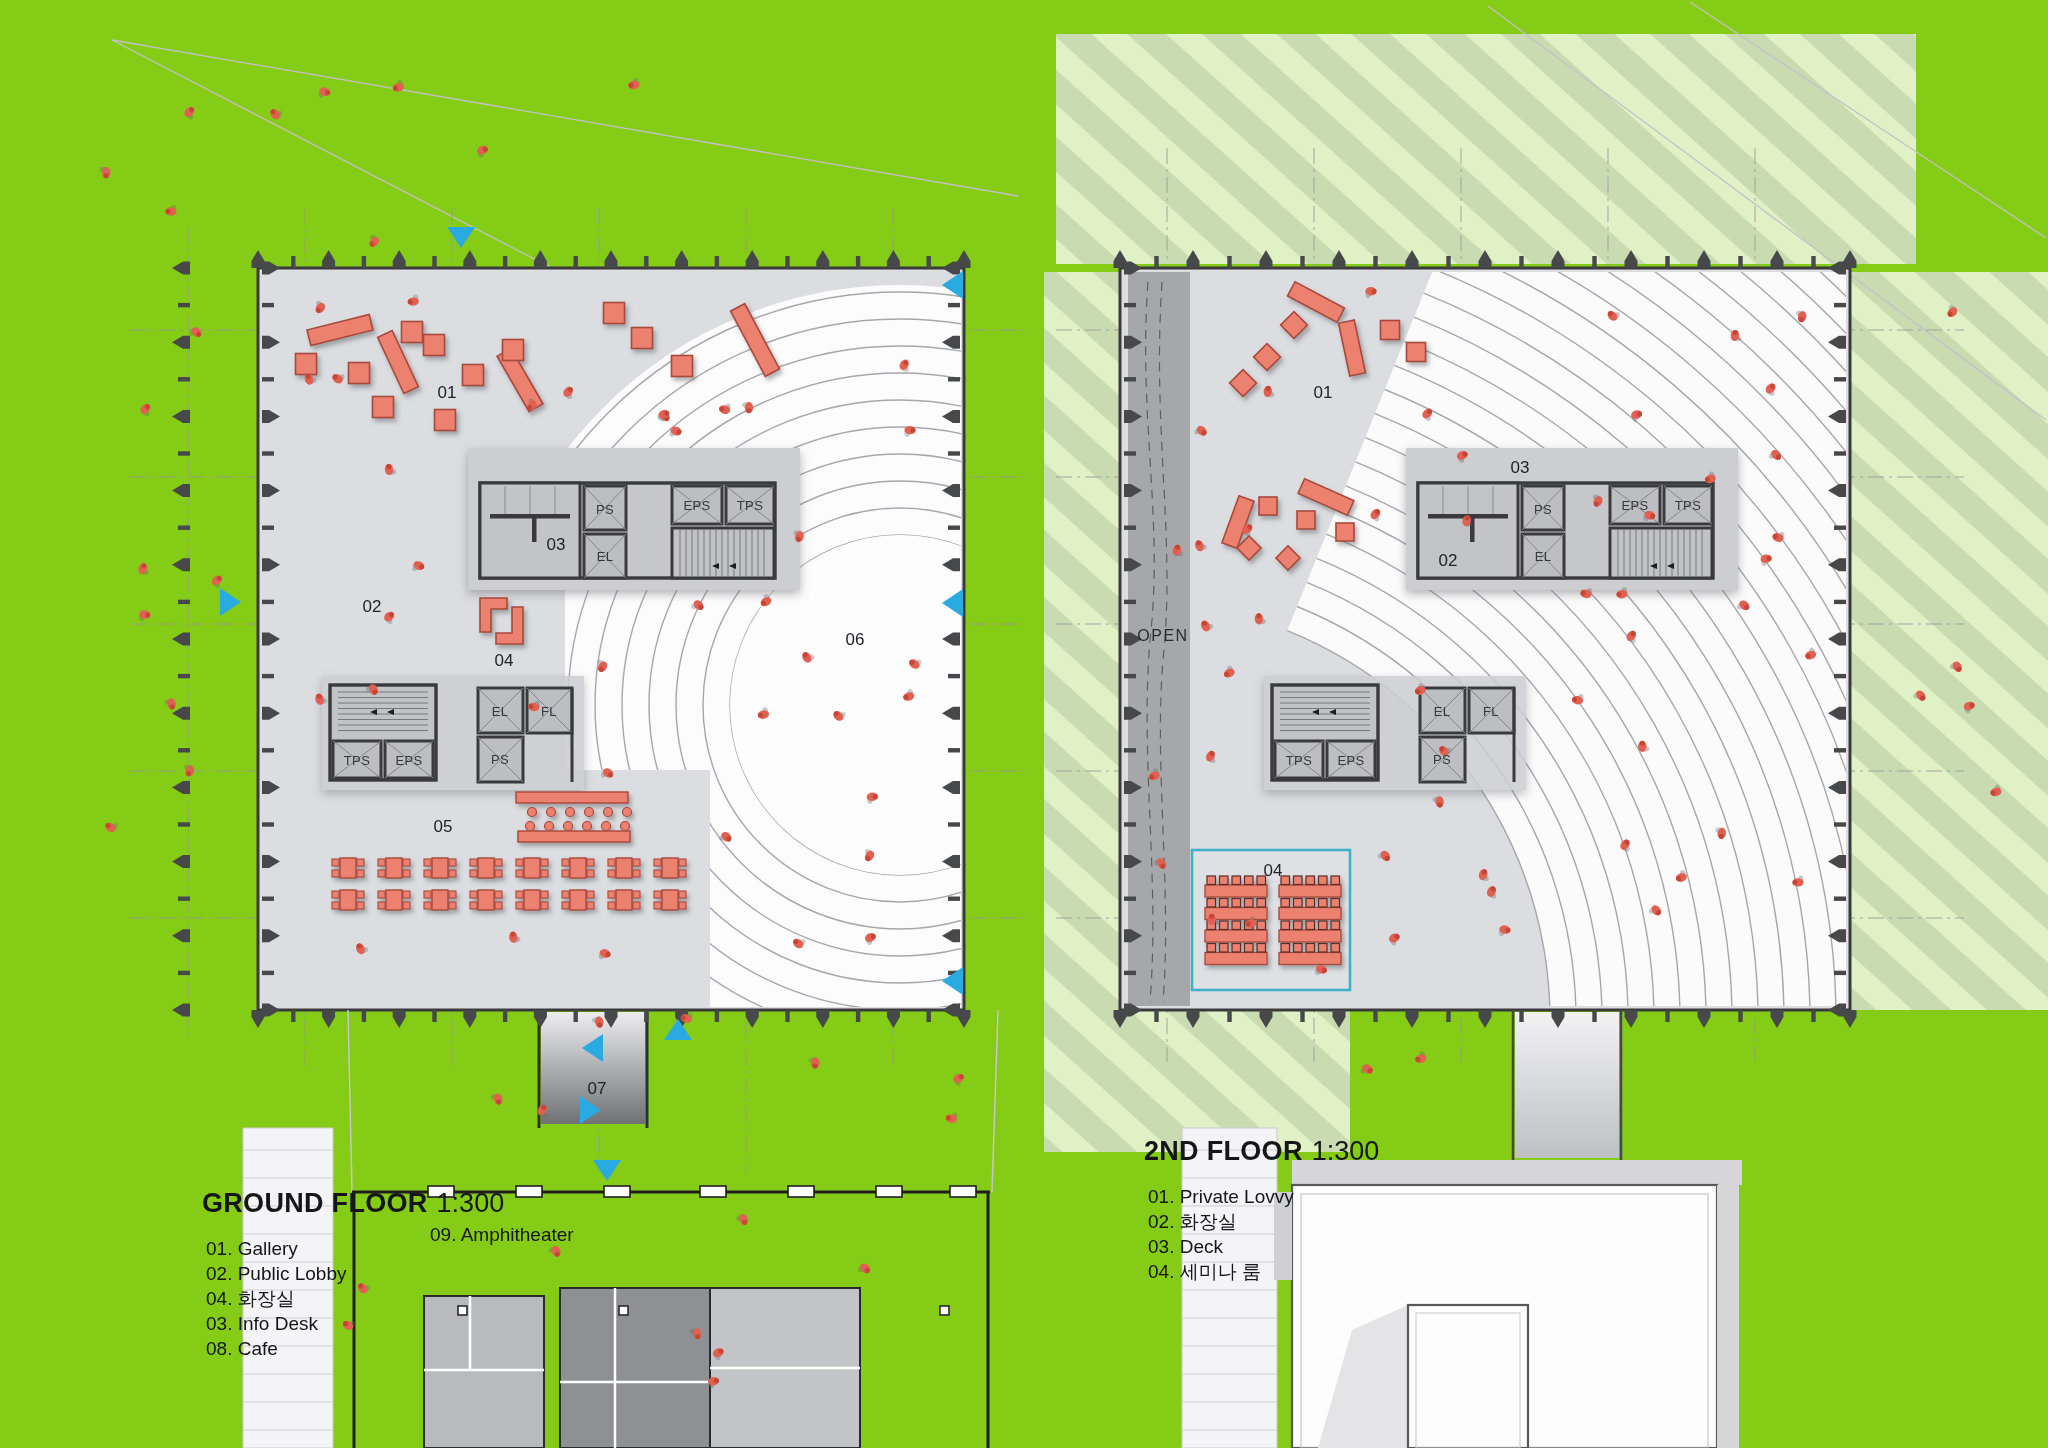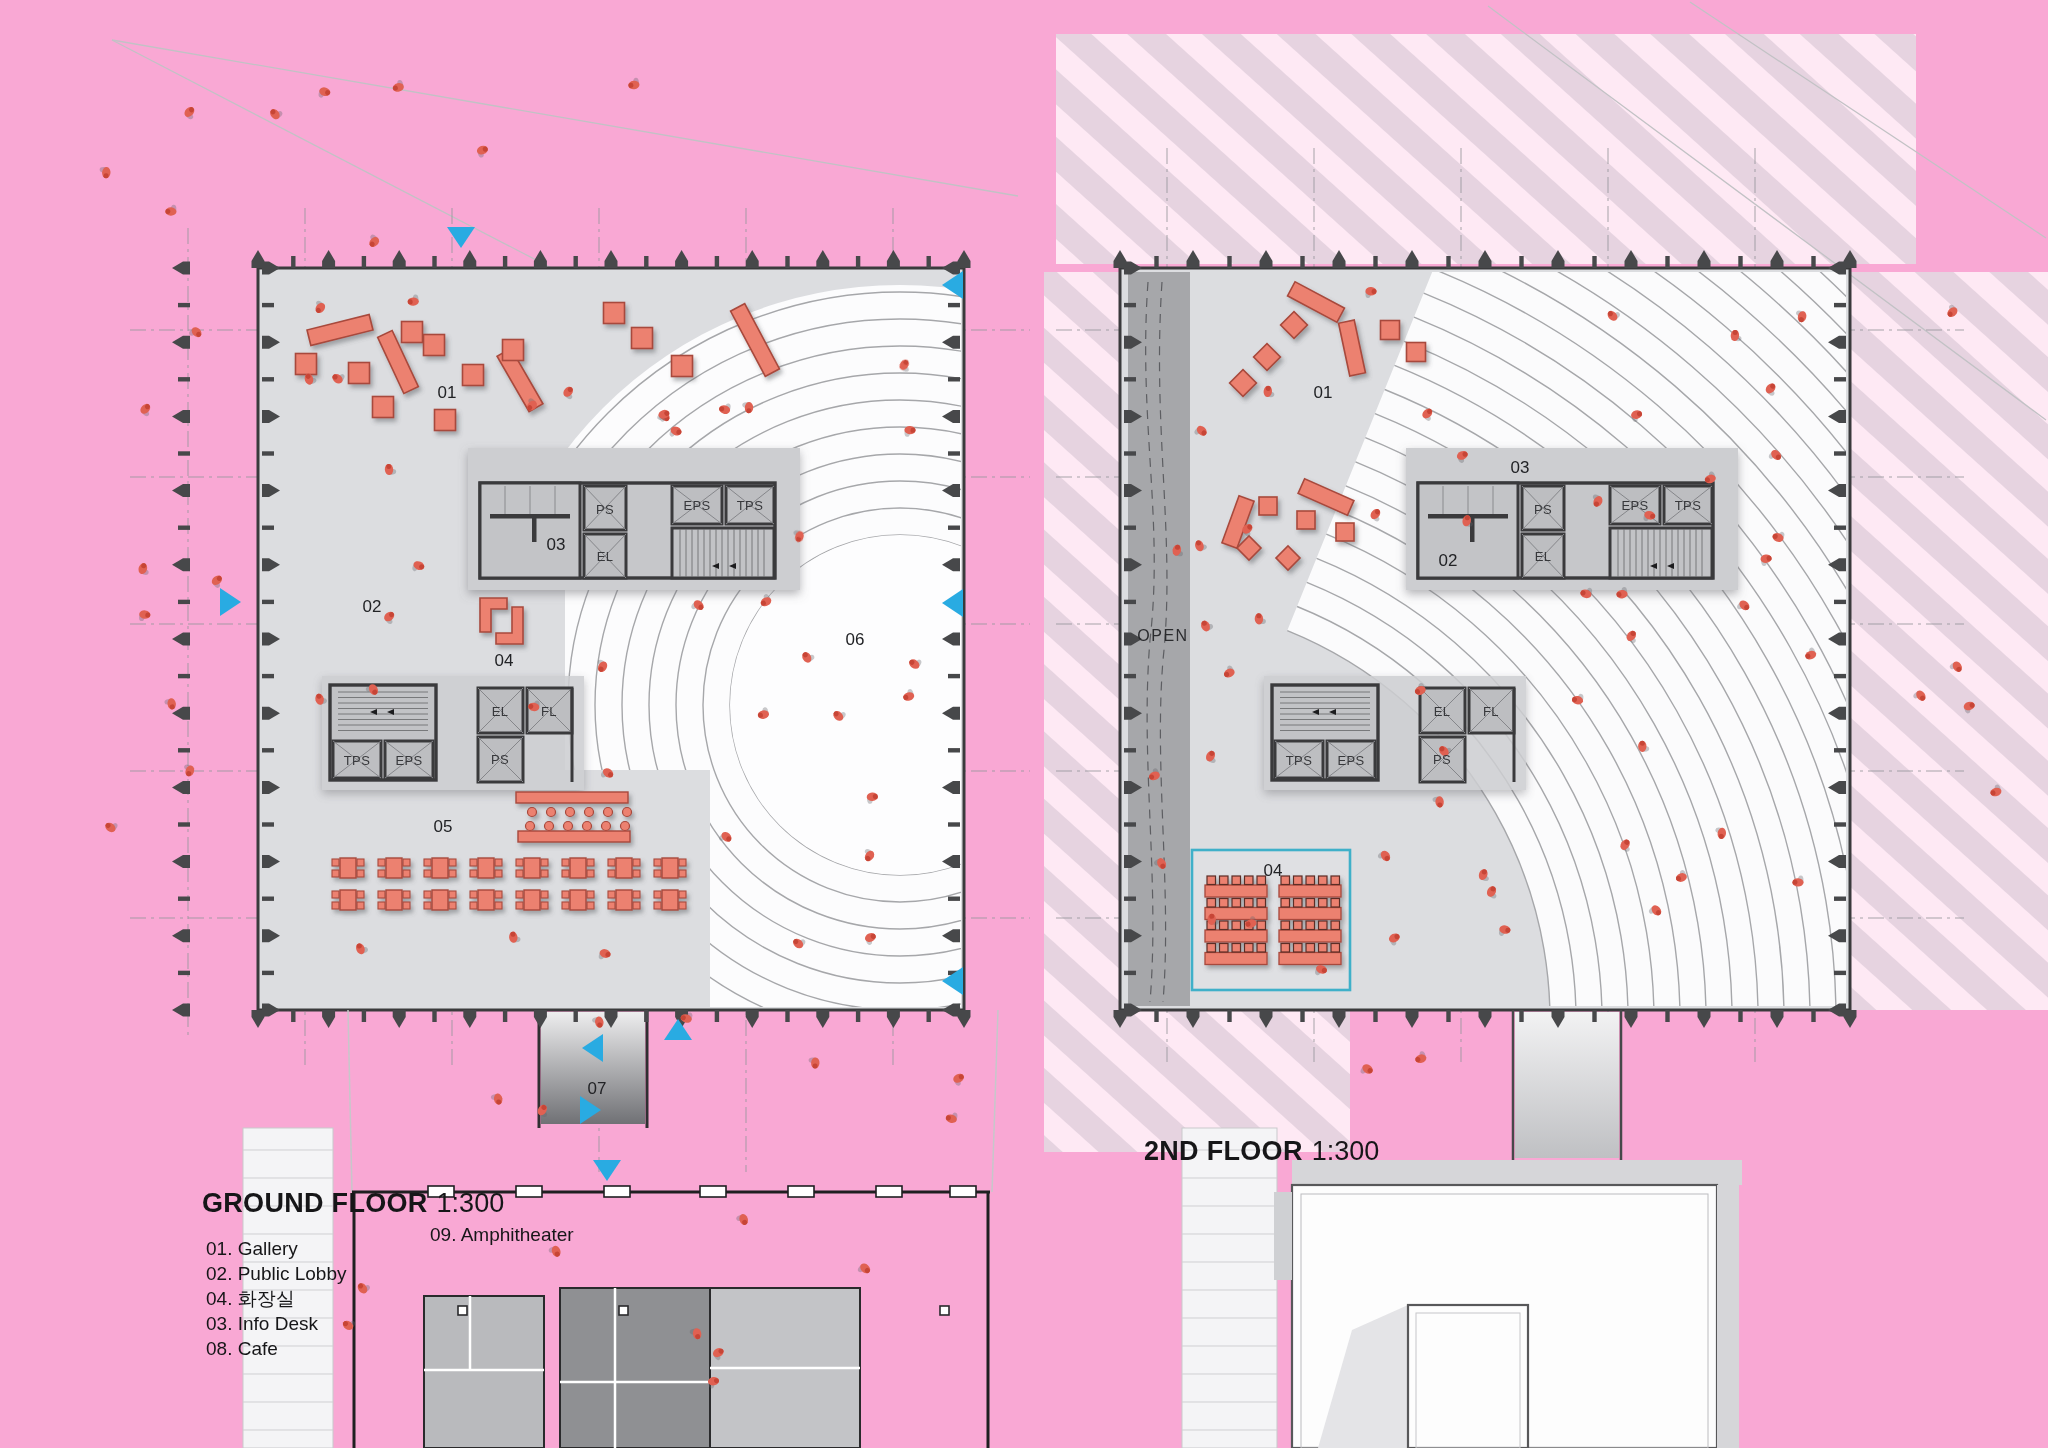--- a/index.html
+++ b/index.html
@@ -1,16 +1,16 @@
 <!DOCTYPE html>
 <html><head>
 <meta charset="utf-8">
 <style>
   html,body{margin:0;padding:0;background:#fff;}
-  .canvas{position:relative;width:2048px;height:1448px;background:#f9a8d4;overflow:hidden;
+  .canvas{position:relative;width:2048px;height:1448px;background:#84cc16;overflow:hidden;
           font-family:"Liberation Sans",sans-serif;}
   svg{position:absolute;left:0;top:0;}
   svg text{font-family:"Liberation Sans",sans-serif;}
   .room-label{font-size:17px;fill:#222326;}
   .zone-label{font-size:16px;fill:#2a2b2e;letter-spacing:1.5px;}
   .core-label{font-size:13px;fill:#37383b;letter-spacing:.4px;}
   .legend{position:absolute;color:#161618;z-index:5;}
   .legend h2{margin:12px;font-size:27px;font-weight:700;letter-spacing:.3px;white-space:nowrap;}
   .legend h2 .scale{font-weight:400;margin-left:9px;letter-spacing:0px;}
   .legend ul{list-style:none;margin:17px 0 0 16px;padding:0;font-size:19px;line-height:25px;}
@@ -1802,16 +1802,22 @@
         <li>01. Gallery</li>
         <li>02. Public Lobby</li>
         <li>04. 화장실</li>
         <li>03. Info Desk</li>
         <li>08. Cafe</li>
       </ul>
   </div>
 
   <div class="legend" style="left:1132px;top:1124px">
     <h2><span>2ND FLOOR</span><span class="scale">1:300</span></h2>
+    <ul id="legendList1">
+        <li>01. Private Lovvy</li>
+        <li>02. 화장실</li>
+        <li>03. Deck</li>
+        <li>04. 세미나 룸</li>
+      </ul>
   </div>
 
   <div class="annotation" style="left:430px;top:1224px">09. Amphitheater</div>
 </div>
 
 </body></html>

